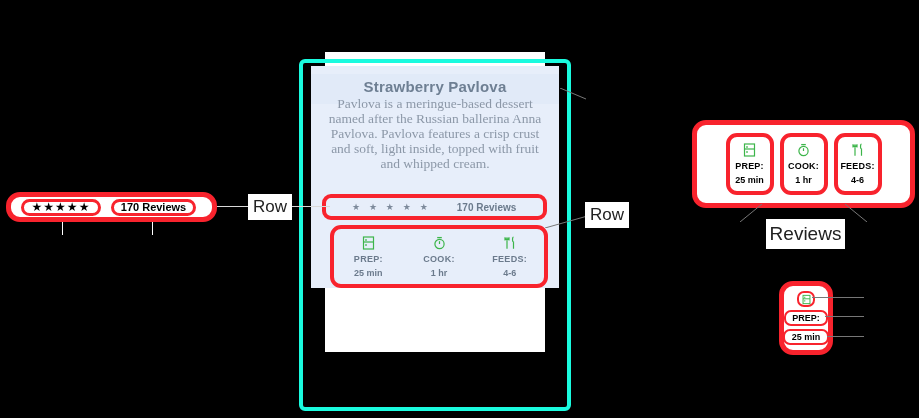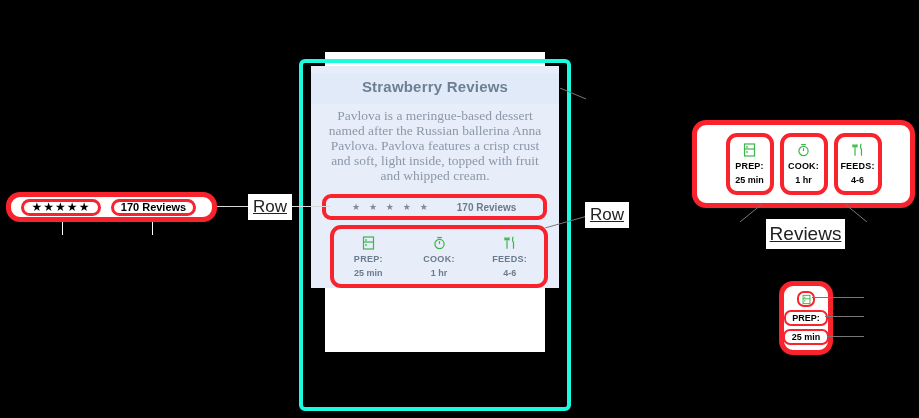--- a/index.html
+++ b/index.html
@@ -28,21 +28,21 @@
                 border:4px solid #1afbdf;border-radius:6px;box-sizing:border-box;}
   #card-white{left:325px;top:52px;width:220px;height:300px;background:#fff;}
   #card{left:311px;top:66px;width:248px;height:222px;background:#e7eefa;}
   #card-inner{left:325px;top:66px;width:220px;height:222px;background:#e7eefa;}
 
   #card-title-band{left:311px;top:74px;width:248px;height:30px;background:#e1eaf8;}
   #card-title{left:325px;top:78px;width:220px;height:22px;
               text-align:center;font-size:15px;font-weight:bold;color:#6e7f93;
               letter-spacing:.2px;}
 
-  #card-desc{left:325px;top:108px;width:220px;height:80px;text-align:center;
+  #card-desc{left:325px;top:96px;width:220px;height:80px;text-align:center;
              font-family:"Liberation Serif",serif;font-size:13.5px;line-height:15px;
              color:#8c98a8;}
 
   
   #card-review{left:326px;top:197px;width:218px;height:20px;
                display:flex;align-items:center;}
   #card-review .stars{margin-left:26px;font-size:9px;letter-spacing:3px;color:#7d8a9b;
                       font-family:"DejaVu Sans",sans-serif;}
   #card-review .count{margin-left:26px;font-size:10px;font-weight:bold;color:#6b7a8c;}
 
@@ -50,21 +50,21 @@
   #card-info{left:333px;top:228px;width:212px;height:57px;background:#e7eefa;
              display:flex;}
   #card-info .cell{flex:1;display:flex;flex-direction:column;align-items:center;
                    justify-content:center;gap:4px;}
   #card-info .ic{height:14px;line-height:14px;}
   #card-info .lab{font-size:9px;font-weight:bold;color:#6b7a8c;letter-spacing:.3px;}
   #card-info .val{font-size:9px;font-weight:bold;color:#6b7a8c;}
 
   
   .calloutlab{background:#fff;color:#222;font-size:17px;
-              display:flex;align-items:center;justify-content:center;text-decoration:underline;}
+              display:flex;align-items:center;justify-content:center;}
   #row-left-lab{left:248px;top:194px;width:44px;height:26px;}
   #row-right-lab{left:585px;top:202px;width:44px;height:26px;}
   #column-lab{left:766px;top:219px;width:79px;height:30px;font-size:19px;}
 
   .leader{position:absolute;background:#d9d9d9;height:1px;}
   .leaderdk{position:absolute;background:#777;height:1px;}
 
   
   #col-box{left:692px;top:120px;width:223px;height:88px;}
   #col-inner{left:692px;top:120px;width:223px;height:88px;display:flex;
@@ -91,21 +91,21 @@
   svg{display:block;}
 </style>
 </head>
 <body>
 
 <div class="abs" id="card-white"></div>
 <div class="abs" id="card"></div>
 <div class="abs" id="card-inner"></div>
 <div class="abs" id="card-title-band"></div>
 
-<div class="abs" id="card-title">Strawberry Reviews</div>
+<div class="abs" id="card-title">Strawberry Pavlova</div>
 
 <div class="abs" id="card-desc">Pavlova is a meringue-based dessert named after the Russian ballerina Anna Pavlova. Pavlova features a crisp crust and soft, light inside, topped with fruit and whipped cream.</div>
 
 <div class="abs" id="card-review">
   <span class="stars">★ ★ ★ ★ ★</span>
   <span class="count">170 Reviews</span>
 </div>
 
 <div class="abs" id="card-info">
   <div class="cell">

